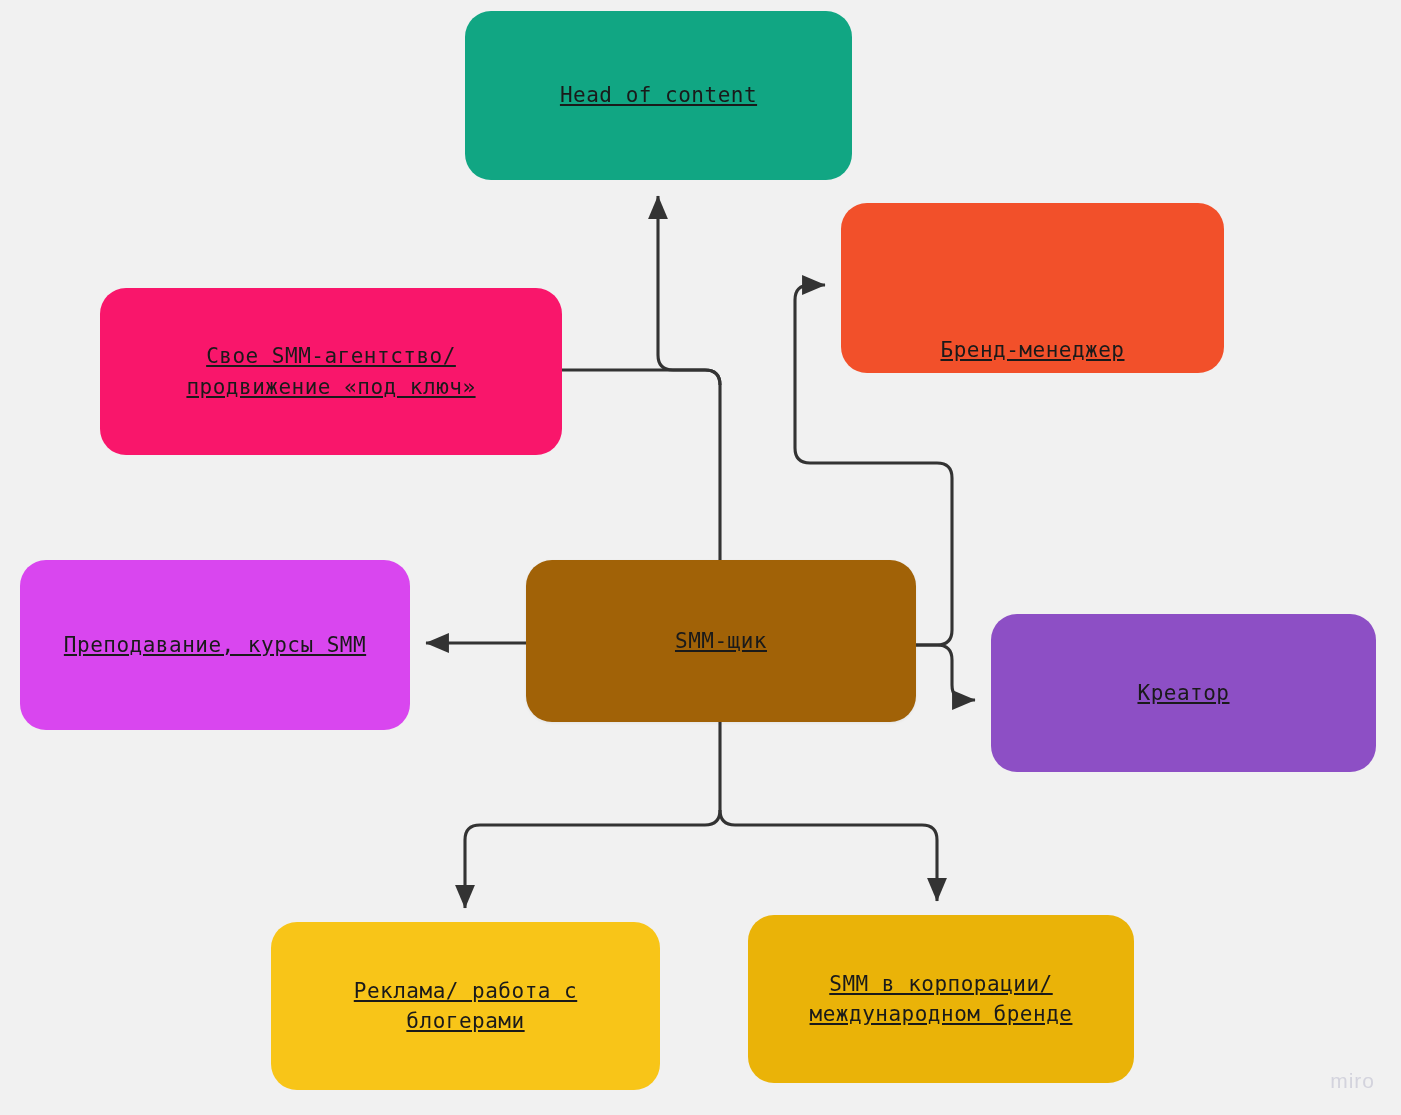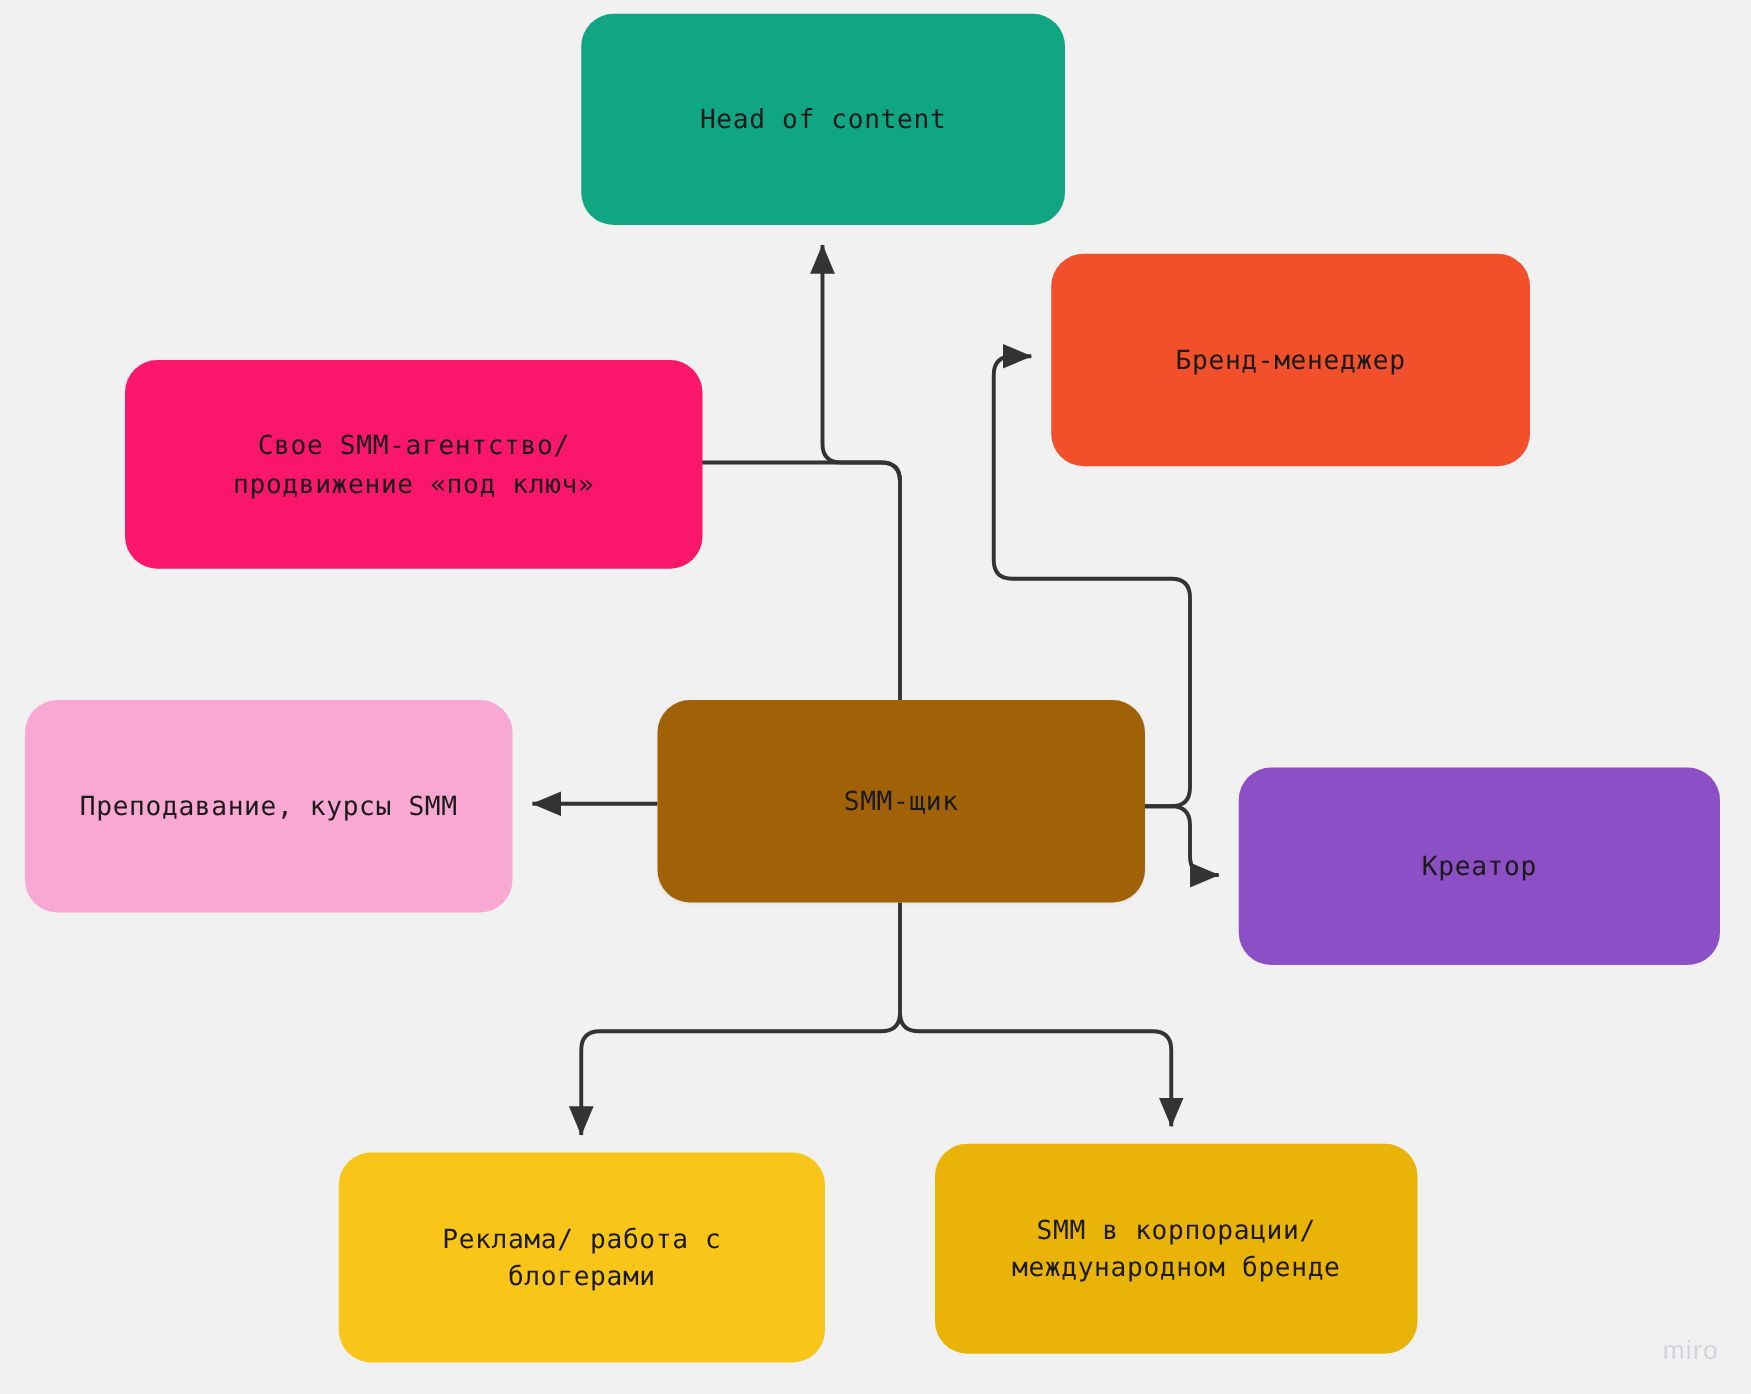--- a/index.html
+++ b/index.html
@@ -30,20 +30,21 @@
     align-items: center;
     justify-content: center;
     text-align: center;
     border-radius: 26px;
     color: #1a1a1a;
     font-size: 21px;
     line-height: 1.45;
     letter-spacing: 0.5px;
     white-space: pre-line;
     padding: 8px 14px;
+    text-decoration: underline;
   }
   .node.center {
     background: #a16207;
     box-shadow: 0 1px 3px rgba(0,0,0,0.06);
   }
   .watermark {
     position: absolute;
     right: 26px;
     bottom: 22px;
     font-family: "Liberation Sans", sans-serif;
@@ -80,30 +81,30 @@
       <path d="M720,722 L720,810 Q720,825 705,825 L480,825 Q465,825 465,840 L465,908" marker-end="url(#ah)"></path>
 
       <path d="M720,810 Q720,825 735,825 L922,825 Q937,825 937,840 L937,901" marker-end="url(#ah)"></path>
     </g>
   </svg>
 
   <div class="node" style="left:465px; top:11px; width:387px; height:169px; background:#11A683;">
     <span>Head of content</span>
   </div>
 
-  <div class="node" style="left:841px; top:203px; width:383px; height:170px; background:#F2502A;">
+  <div class="node" style="left:841px; top:203px; width:383px; height:170px; background:#F2502A;align-items:flex-end;">
     <span>Бренд-менеджер</span>
   </div>
 
   <div class="node" style="left:100px; top:288px; width:462px; height:167px; background:#F9166B;">
     <span>Свое SMM-агентство/
 продвижение «под ключ»</span>
   </div>
 
-  <div class="node" style="left:20px; top:560px; width:390px; height:170px; background:#f9a8d4;">
+  <div class="node" style="left:20px; top:560px; width:390px; height:170px; background:#d946ef;">
     <span>Преподавание, курсы SMM</span>
   </div>
 
   <div class="node center" style="left:526px; top:560px; width:390px; height:162px;">
     <span>SMM-щик</span>
   </div>
 
   <div class="node" style="left:991px; top:614px; width:385px; height:158px; background:#8D4FC5;">
     <span>Креатор</span>
   </div>

